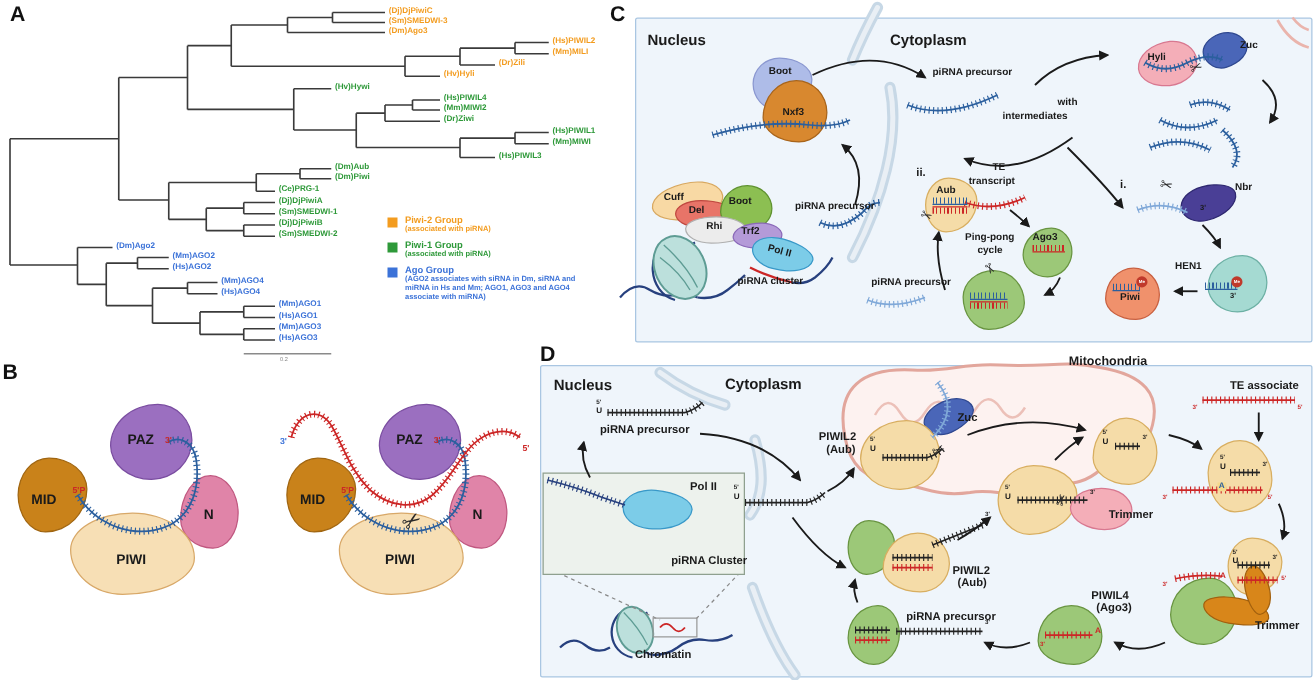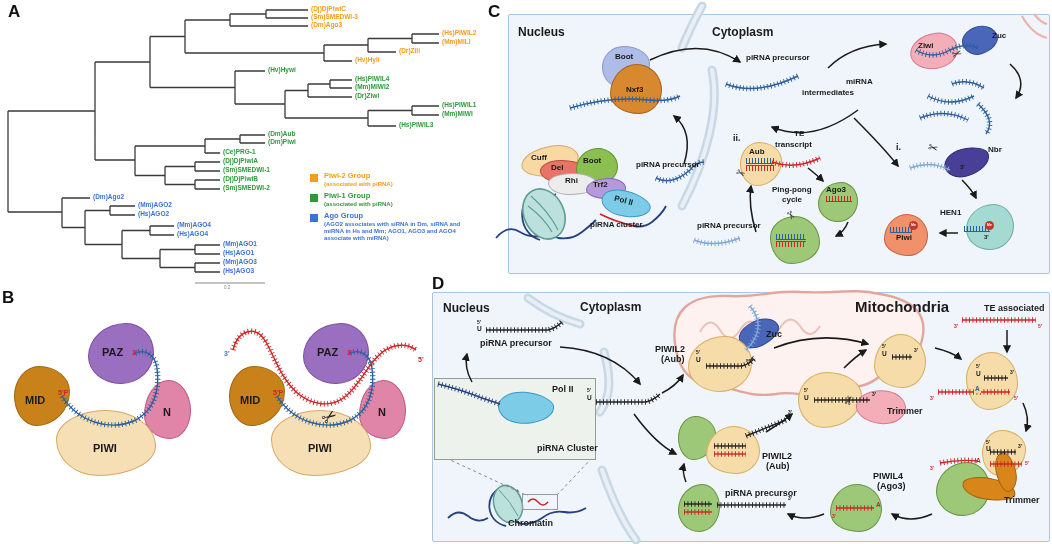--- a/index.html
+++ b/index.html
@@ -321,23 +321,23 @@
   <div class="lbl" style="left:347px;top:349px;font-size:7px;color:#CC2626">3'</div>
   <div class="lbl" style="left:273px;top:389px;font-size:7px;color:#CC2626">5'P</div>
   <div class="lbl" style="left:224px;top:350px;font-size:7px;color:#3B72D8">3'</div>
   <div class="lbl" style="left:418px;top:356px;font-size:7px;color:#CC2626">5'</div>
 
   <div class="lbl" style="left:518px;top:26px;font-size:12px">Nucleus</div>
   <div class="lbl" style="left:712px;top:26px;font-size:12px">Cytoplasm</div>
   <div class="lbl" style="left:615px;top:53px;font-size:8px">Boot</div>
   <div class="lbl" style="left:626px;top:86px;font-size:8px">Nxf3</div>
   <div class="lbl" style="left:746px;top:54px;font-size:8px">piRNA precursor</div>
-  <div class="lbl" style="left:918px;top:42px;font-size:8px">Ziwi</div>
+  <div class="lbl" style="left:918px;top:42px;font-size:8px">Hyli</div>
   <div class="lbl" style="left:992px;top:32px;font-size:8px">Zuc</div>
-  <div class="lbl" style="left:846px;top:78px;font-size:8px">miRNA</div>
+  <div class="lbl" style="left:846px;top:78px;font-size:8px">with</div>
   <div class="lbl" style="left:802px;top:89px;font-size:8px">intermediates</div>
   <div class="lbl" style="left:896px;top:143px;font-size:9px">i.</div>
   <div class="lbl" style="left:988px;top:146px;font-size:8px">Nbr</div>
   <div class="lbl" style="left:960px;top:164px;font-size:6px">3'</div>
   <div class="lbl" style="left:940px;top:209px;font-size:8px">HEN1</div>
   <div class="lbl" style="left:984px;top:234px;font-size:6px">3'</div>
   <div class="lbl" style="left:896px;top:234px;font-size:8px">Piwi</div>
   <div class="lbl" style="left:733px;top:134px;font-size:9px">ii.</div>
   <div class="lbl" style="left:749px;top:148px;font-size:8px">Aub</div>
   <div class="lbl" style="left:794px;top:130px;font-size:8px">TE</div>
@@ -356,36 +356,36 @@
   <div class="lbl" style="left:636px;top:161px;font-size:8px">piRNA precursor</div>
 
   <div class="lbl" style="left:443px;top:302px;font-size:12px">Nucleus</div>
   <div class="lbl" style="left:580px;top:301px;font-size:12px">Cytoplasm</div>
   <div class="lbl" style="left:477px;top:320px;font-size:5px">5'</div>
   <div class="lbl" style="left:477px;top:326px;font-size:6.5px">U</div>
   <div class="lbl" style="left:480px;top:339px;font-size:9px">piRNA precursor</div>
   <div class="lbl" style="left:552px;top:385px;font-size:9px">Pol II</div>
   <div class="lbl" style="left:537px;top:444px;font-size:9px">piRNA Cluster</div>
   <div class="lbl" style="left:508px;top:519px;font-size:9px">Chromatin</div>
-  <div class="lbl" style="left:855px;top:299px;font-size:15px">Mitochondria</div>
+  <div class="lbl" style="left:855px;top:285px;font-size:10px">Mitochondria</div>
   <div class="lbl" style="left:766px;top:330px;font-size:9px">Zuc</div>
   <div class="lbl" style="left:655px;top:345px;font-size:9px">PIWIL2</div>
   <div class="lbl" style="left:661px;top:355px;font-size:9px">(Aub)</div>
   <div class="lbl" style="left:696px;top:350px;font-size:5px">5'</div>
   <div class="lbl" style="left:696px;top:357px;font-size:6.5px">U</div>
   <div class="lbl" style="left:587px;top:388px;font-size:5px">5'</div>
   <div class="lbl" style="left:587px;top:395px;font-size:6.5px">U</div>
   <div class="lbl" style="left:882px;top:344px;font-size:5px">5'</div>
   <div class="lbl" style="left:882px;top:351px;font-size:6.5px">U</div>
   <div class="lbl" style="left:914px;top:348px;font-size:5px">3'</div>
   <div class="lbl" style="left:804px;top:388px;font-size:5px">5'</div>
   <div class="lbl" style="left:804px;top:395px;font-size:6.5px">U</div>
   <div class="lbl" style="left:872px;top:392px;font-size:5px">3'</div>
   <div class="lbl" style="left:887px;top:407px;font-size:9px">Trimmer</div>
-  <div class="lbl" style="left:984px;top:304px;font-size:9px">TE associated</div>
+  <div class="lbl" style="left:984px;top:304px;font-size:9px">TE associate</div>
   <div class="lbl" style="left:954px;top:324px;font-size:5px;color:#CC2626">3'</div>
   <div class="lbl" style="left:1038px;top:324px;font-size:5px;color:#CC2626">5'</div>
   <div class="lbl" style="left:976px;top:364px;font-size:5px">5'</div>
   <div class="lbl" style="left:976px;top:371px;font-size:6.5px">U</div>
   <div class="lbl" style="left:1010px;top:370px;font-size:5px">3'</div>
   <div class="lbl" style="left:974px;top:386px;font-size:6.5px;color:#2B5F9E;background:#F5D98C;padding:0 1px">A</div>
   <div class="lbl" style="left:930px;top:396px;font-size:5px;color:#CC2626">3'</div>
   <div class="lbl" style="left:1014px;top:396px;font-size:5px;color:#CC2626">5'</div>
   <div class="lbl" style="left:986px;top:440px;font-size:5px">5'</div>
   <div class="lbl" style="left:986px;top:446px;font-size:6.5px">U</div>

